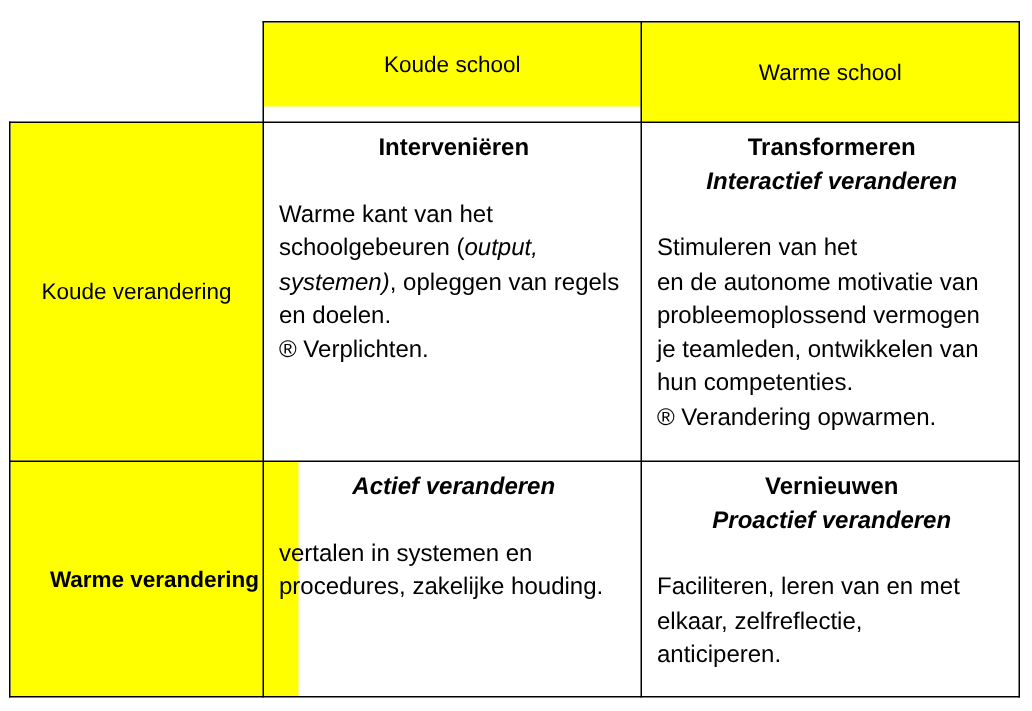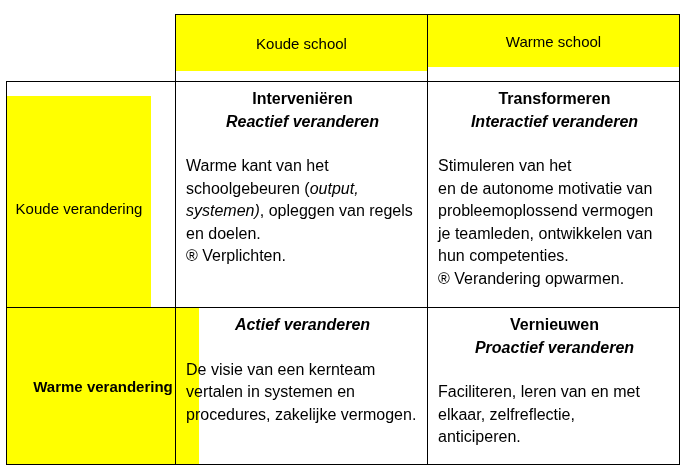--- a/index.html
+++ b/index.html
@@ -15,34 +15,33 @@
     .content .subtitle { text-align: center; font-weight: bold; font-style: italic; }
     .content .body { margin-top: 22px; }
     .content .body i { font-style: italic; text-align: center; }
   </style>
 </head>
 <body>
 
 <div class="cell yellow hdr" style="left:176px; top:15px; width:251px; height:56px;">
   <span>Koude school</span>
 </div>
-<div class="cell yellow hdr" style="left:428px; top:15px; width:251px; height:52px;">
+<div class="cell yellow hdr" style="left:428px; top:15px; width:251px; height:66px;">
   <span>Warme school</span>
 </div>
 
-<div class="cell yellow rowhdr" style="left:7px; top:96px; width:144px; height:225px;">
+<div class="cell yellow rowhdr" style="left:7px; top:82px; width:168px; height:225px;">
   <span>Koude verandering</span>
 </div>
 <div class="cell yellow rowhdr" style="left:7px; top:308px; width:192px; height:156px;font-weight:bold;">
   <span>Warme verandering</span>
 </div>
 
 <div class="cell content" style="left:176px; top:82px; width:251px; height:225px;">
   <div class="title">Interveniëren</div>
-  <div class="subtitle">Reactief veranderen</div>
   <div class="body">
     <div>Warme kant van het</div>
     <div><span>schoolgebeuren (</span><i>output,</i></div>
     <div><i>systemen)</i><span>, opleggen van regels</span></div>
     <div>en doelen.</div>
     <div>® Verplichten.</div>
   </div>
 </div>
 
 <div class="cell content" style="left:428px; top:82px; width:251px; height:225px;">
@@ -54,23 +53,22 @@
     <div>probleemoplossend vermogen</div>
     <div>je teamleden, ontwikkelen van</div>
     <div>hun competenties.</div>
     <div>® Verandering opwarmen.</div>
   </div>
 </div>
 
 <div class="cell content" style="left:176px; top:308px; width:251px; height:156px;">
   <div class="subtitle">Actief veranderen</div>
   <div class="body">
-    <div>De visie van een kernteam</div>
     <div>vertalen in systemen en</div>
-    <div>procedures, zakelijke vermogen.</div>
+    <div>procedures, zakelijke houding.</div>
   </div>
 </div>
 
 <div class="cell content" style="left:428px; top:308px; width:251px; height:156px;">
   <div class="title">Vernieuwen</div>
   <div class="subtitle">Proactief veranderen</div>
   <div class="body">
     <div>Faciliteren, leren van en met</div>
     <div>elkaar, zelfreflectie,</div>
     <div>anticiperen.</div>

